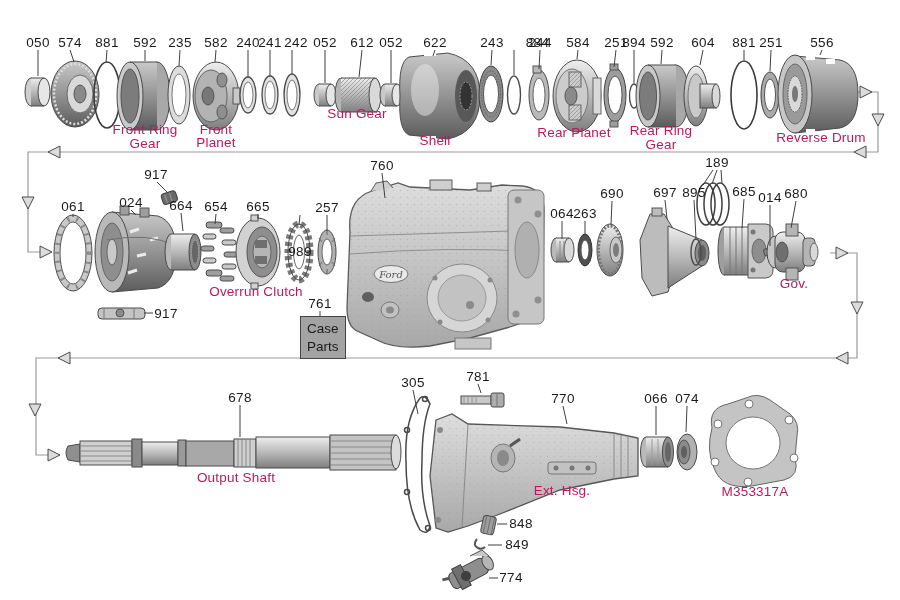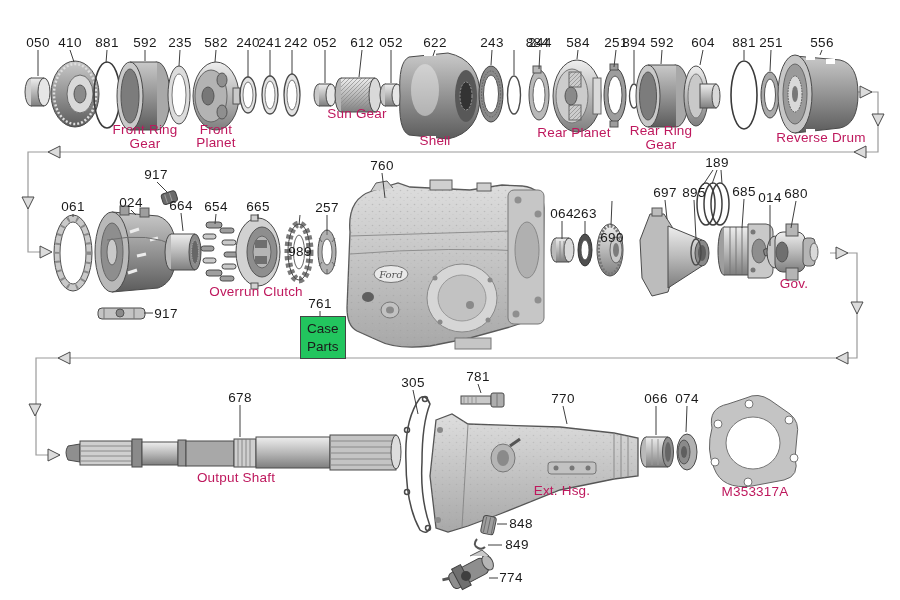--- a/index.html
+++ b/index.html
@@ -4,21 +4,21 @@
 <style>
   html,body{margin:0;padding:0;background:#fff;}
   #stage{position:relative;width:900px;height:600px;background:#ffffff;overflow:hidden;
          font-family:"Liberation Sans", sans-serif;}
   #art{position:absolute;left:0;top:0;}
   #labels{position:absolute;left:0;top:0;width:772px;height:600px;pointer-events:none;}
   .callout{position:absolute;transform:translate(-50%,-50%);font-size:13.5px;line-height:1;
            color:#1a1a1a;letter-spacing:.4px;white-space:nowrap;}
   .caption{position:absolute;transform:translate(-50%,-50%);font-size:13.5px;line-height:1;
            color:#be185d;letter-spacing:.2px;white-space:nowrap;}
-  #case-parts-box{position:absolute;left:300px;top:316px;border:1.5px solid #444;background:#22c55e;
+  #case-parts-box{position:absolute;left:300px;top:316px;border:1.5px solid #444;background:#a3a3a3;
            padding:3px 6px;font-size:13.5px;line-height:1.3;color:#1a1a1a;}
 </style>
 </head>
 <body>
 
 <div id="stage">
 <svg id="art" width="900" height="600" viewBox="0 0 900 600">
   <defs>
     <linearGradient id="gm" x1="0" y1="0" x2="0" y2="1">
       <stop offset="0" stop-color="#eeeeee"></stop>
@@ -469,21 +469,21 @@
         <line x1="656" y1="406" x2="656" y2="435"></line>
         <line x1="687" y1="406" x2="686" y2="432"></line>
         <line x1="497" y1="524" x2="507" y2="524"></line>
         <line x1="488" y1="545" x2="502" y2="545"></line>
         <line x1="489" y1="578" x2="498" y2="578"></line>
       </g>
 </svg>
 
 <div id="labels">
       <div class="callout" style="left: 38px; top: 43px;">050</div>
-      <div class="callout" style="left: 70px; top: 43px;">410</div>
+      <div class="callout" style="left: 70px; top: 43px;">574</div>
       <div class="callout" style="left: 107px; top: 43px;">881</div>
       <div class="callout" style="left: 145px; top: 43px;">592</div>
       <div class="callout" style="left: 180px; top: 43px;">235</div>
       <div class="callout" style="left: 216px; top: 43px;">582</div>
       <div class="callout" style="left: 248px; top: 43px;">240</div>
       <div class="callout" style="left: 270px; top: 43px;">241</div>
       <div class="callout" style="left: 292px; top: 43px; padding-left: 8px;">242</div>
       <div class="callout" style="left: 325px; top: 43px;">052</div>
       <div class="callout" style="left: 362px; top: 43px;">612</div>
       <div class="callout" style="left: 391px; top: 43px;">052</div>
@@ -505,21 +505,21 @@
       <div class="callout" style="left: 181px; top: 206px;">664</div>
       <div class="callout" style="left: 216px; top: 207px;">654</div>
       <div class="callout" style="left: 258px; top: 207px;">665</div>
       <div class="callout" style="left: 300px; top: 208px; margin-top: 44px;">989</div>
       <div class="callout" style="left: 327px; top: 208px;">257</div>
       <div class="callout" style="left: 382px; top: 166px;">760</div>
       <div class="callout" style="left: 320px; top: 304px;">761</div>
       <div class="callout" style="left: 166px; top: 314px;">917</div>
       <div class="callout" style="left: 562px; top: 214px;">064</div>
       <div class="callout" style="left: 585px; top: 214px;">263</div>
-      <div class="callout" style="left: 612px; top: 194px; margin-top: 44px;">690</div>
+      <div class="callout" style="left: 612px; top: 194px;">690</div>
       <div class="callout" style="left: 665px; top: 193px;">697</div>
       <div class="callout" style="left: 694px; top: 193px;">895</div>
       <div class="callout" style="left: 717px; top: 163px;">189</div>
       <div class="callout" style="left: 744px; top: 192px;">685</div>
       <div class="callout" style="left: 770px; top: 198px;">014</div>
       <div class="callout" style="left: 796px; top: 194px;">680</div>
       <div class="callout" style="left: 240px; top: 398px;">678</div>
       <div class="callout" style="left: 413px; top: 383px;">305</div>
       <div class="callout" style="left: 478px; top: 377px;">781</div>
       <div class="callout" style="left: 563px; top: 399px;">770</div>

